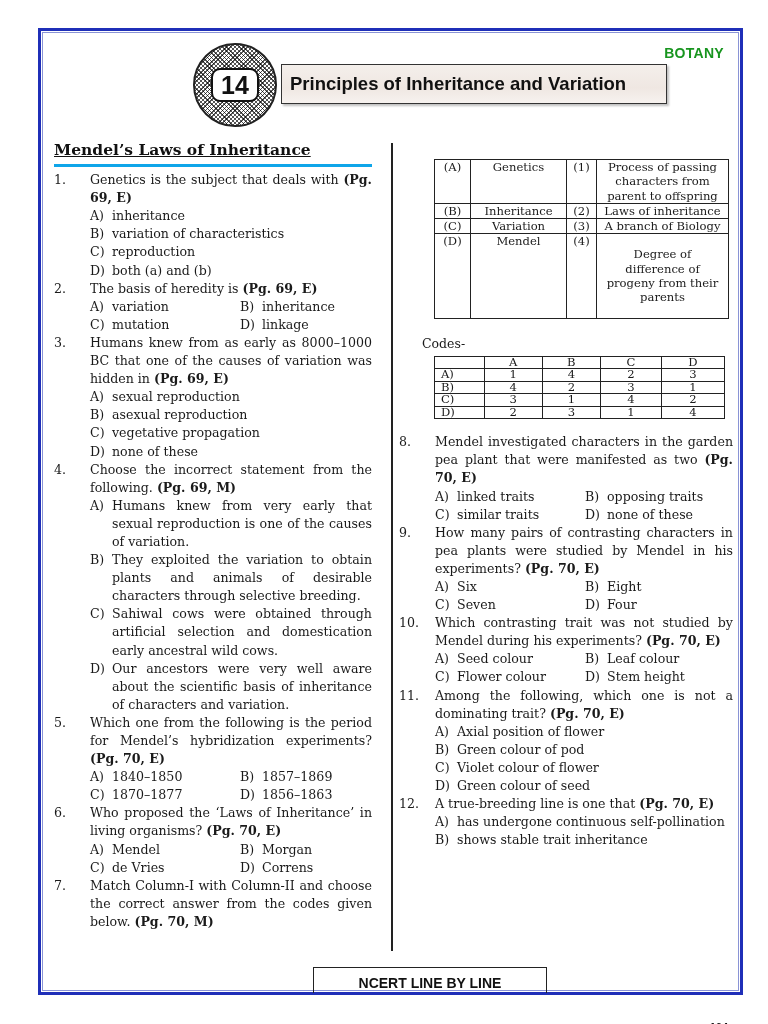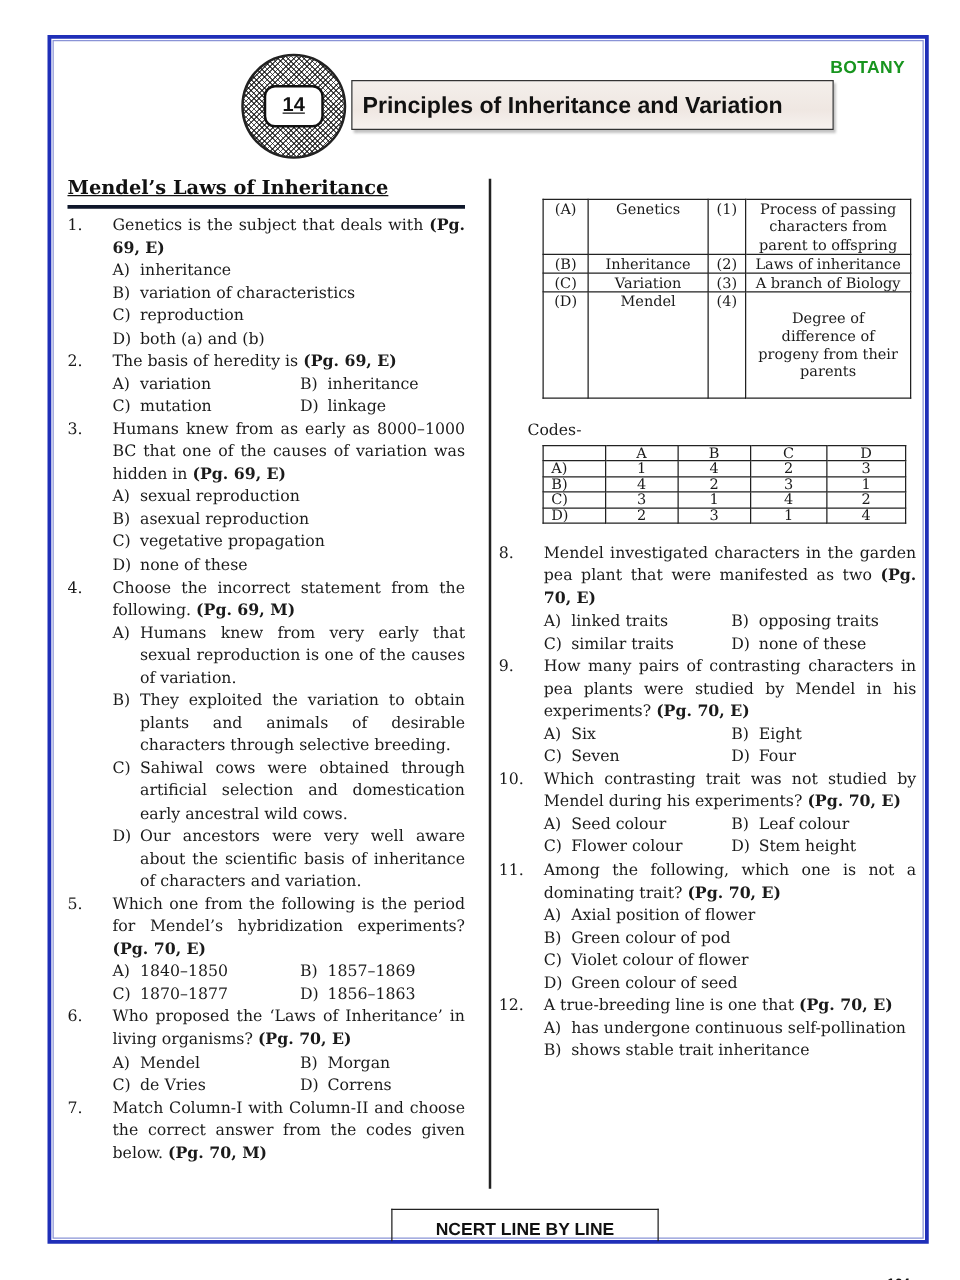--- a/index.html
+++ b/index.html
@@ -23,43 +23,43 @@
     border-radius: 50%; border: 2px solid #222;
     background:
       repeating-linear-gradient(45deg, #ffffff 0 2px, #555 2px 3px),
       repeating-linear-gradient(-45deg, #ffffff 0 2px, #555 2px 3px);
     background-blend-mode: multiply;
     z-index: 2;
   }
   .chapter-num {
     position: absolute; left: 16px; top: 23px; width: 48px; height: 34px;
     border: 2px solid #111; border-radius: 9px; background: #fff;
-    font-family: "Liberation Sans", sans-serif; font-weight: bold; font-size: 16px;
-    display: flex; align-items: center; justify-content: center; color: #111; text-decoration: underline;
+    font-family: "Liberation Sans", sans-serif; font-weight: bold; font-size: 25px;
+    display: flex; align-items: center; justify-content: center; color: #111;
   }
   .chapter-title-box {
     position: absolute; left: 240px; top: 33px; width: 386px; height: 40px;
     border: 1px solid #333;
     background: linear-gradient(180deg, #f4efeb 0%, #efe7e2 60%, #f7f2ef 100%);
     box-shadow: 2px 2px 2px rgba(0,0,0,0.25);
     font-family: "Liberation Sans", sans-serif; font-weight: bold; font-size: 18.5px;
     display: flex; align-items: center; padding-left: 8px; color: #111;
   }
 
   .col-divider {
     position: absolute; left: 350px; top: 112px; width: 1.5px; height: 808px; background: #222;
   }
 
   .col { position: absolute; font-size: 12.6px; line-height: 18.1px; }
   .col-left { left: 13px; top: 110px; width: 318px; }
   .col-right { left: 358px; top: 128px; width: 334px; }
 
   .section-heading {
     font-weight: bold; font-size: 15.5px; text-decoration: underline;
-    padding-bottom: 5px; border-bottom: 3px solid #0f172a; margin-bottom: 4px;
+    padding-bottom: 5px; border-bottom: 3px solid #0ea5e9; margin-bottom: 4px;
     color: #111;
   }
 
   .q { display: flex; }
   .q-num { width: 36px; flex-shrink: 0; }
   .q-text { flex: 1; text-align: justify; }
   .ref { font-weight: bold; }
   .opts { padding-left: 36px; }
   .opt { display: flex; }
   .opt-l { width: 22px; flex-shrink: 0; }
@@ -78,21 +78,21 @@
   table.codes {
     border-collapse: collapse; margin-left: 35px; width: 291px; margin-top: 3px;
     font-size: 11.6px; line-height: 11.5px;
   }
   table.codes td, table.codes th {
     border: 1px solid #222; text-align: center; font-weight: normal; padding: 0;
   }
   table.codes td:first-child, table.codes th:first-child { width: 50px; text-align: left; padding-left: 6px; }
 
   .footer-box {
-    position: absolute; left: 272px; top: 936px; width: 214px; height: 26px;
+    position: absolute; left: 272px; top: 936px; width: 234px; height: 26px;
     border: 1.5px solid #222; border-bottom: none;
     font-family: "Liberation Sans", sans-serif; font-weight: bold; font-size: 14px;
     display: flex; align-items: center; justify-content: center; padding-top: 4px; color: #111;
   }
   .page-num {
     position: absolute; right: 12px; top: 990px;
     font-family: "Liberation Sans", sans-serif; font-weight: bold; font-size: 11px; color: #111;
   }
 </style>
 </head>

